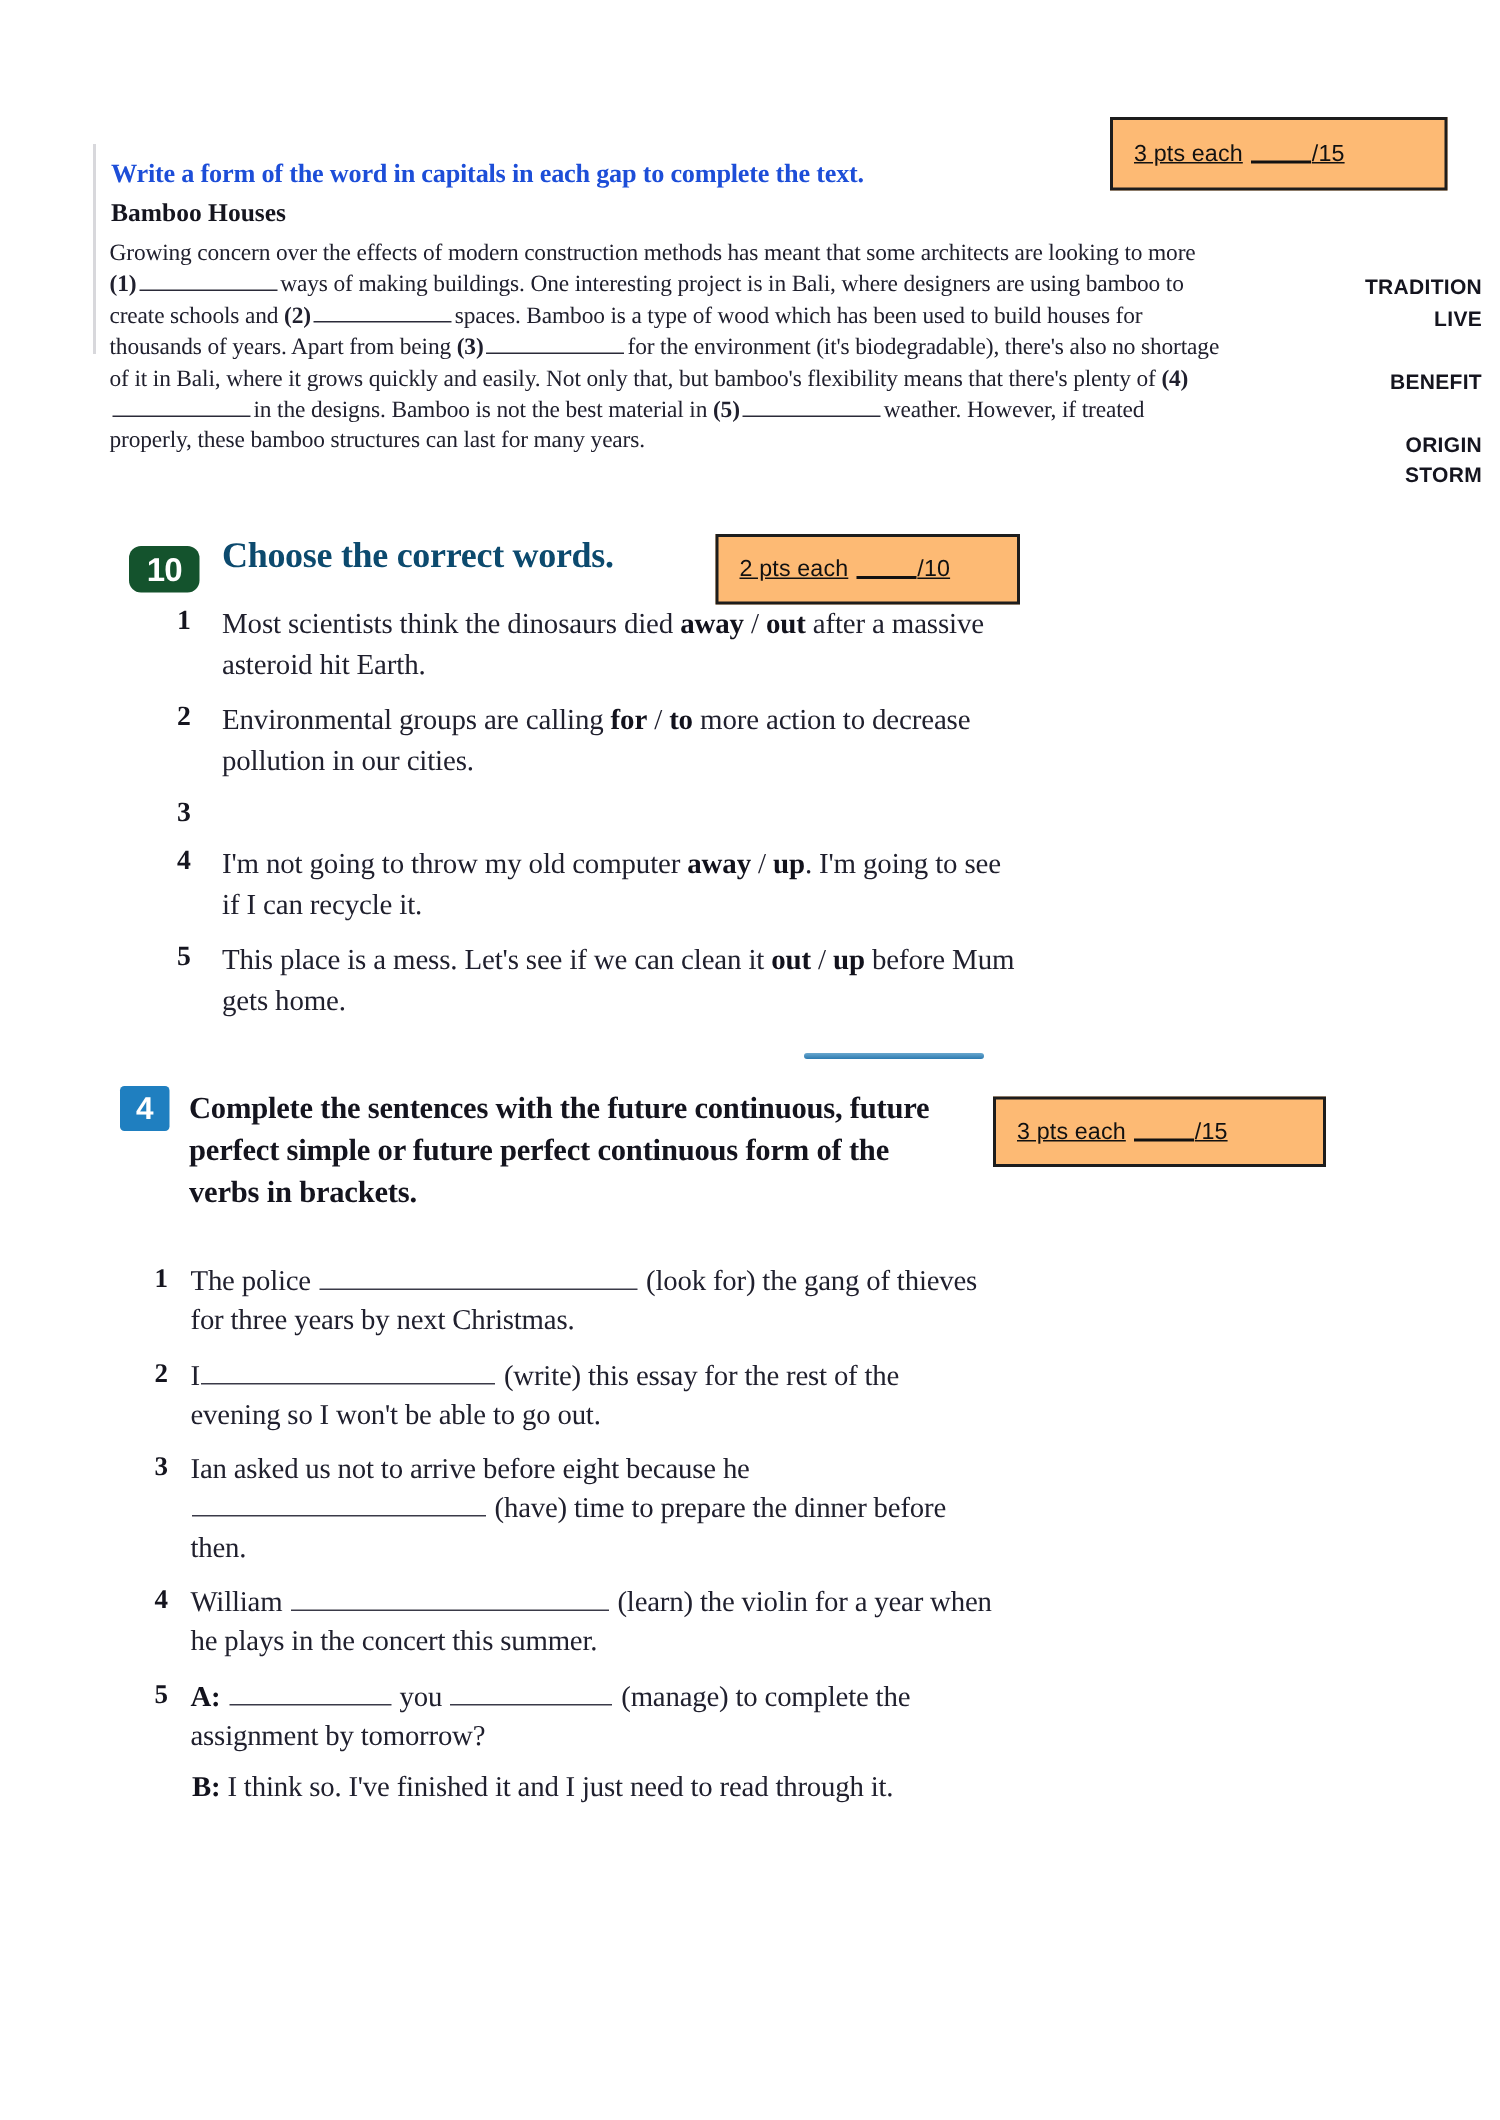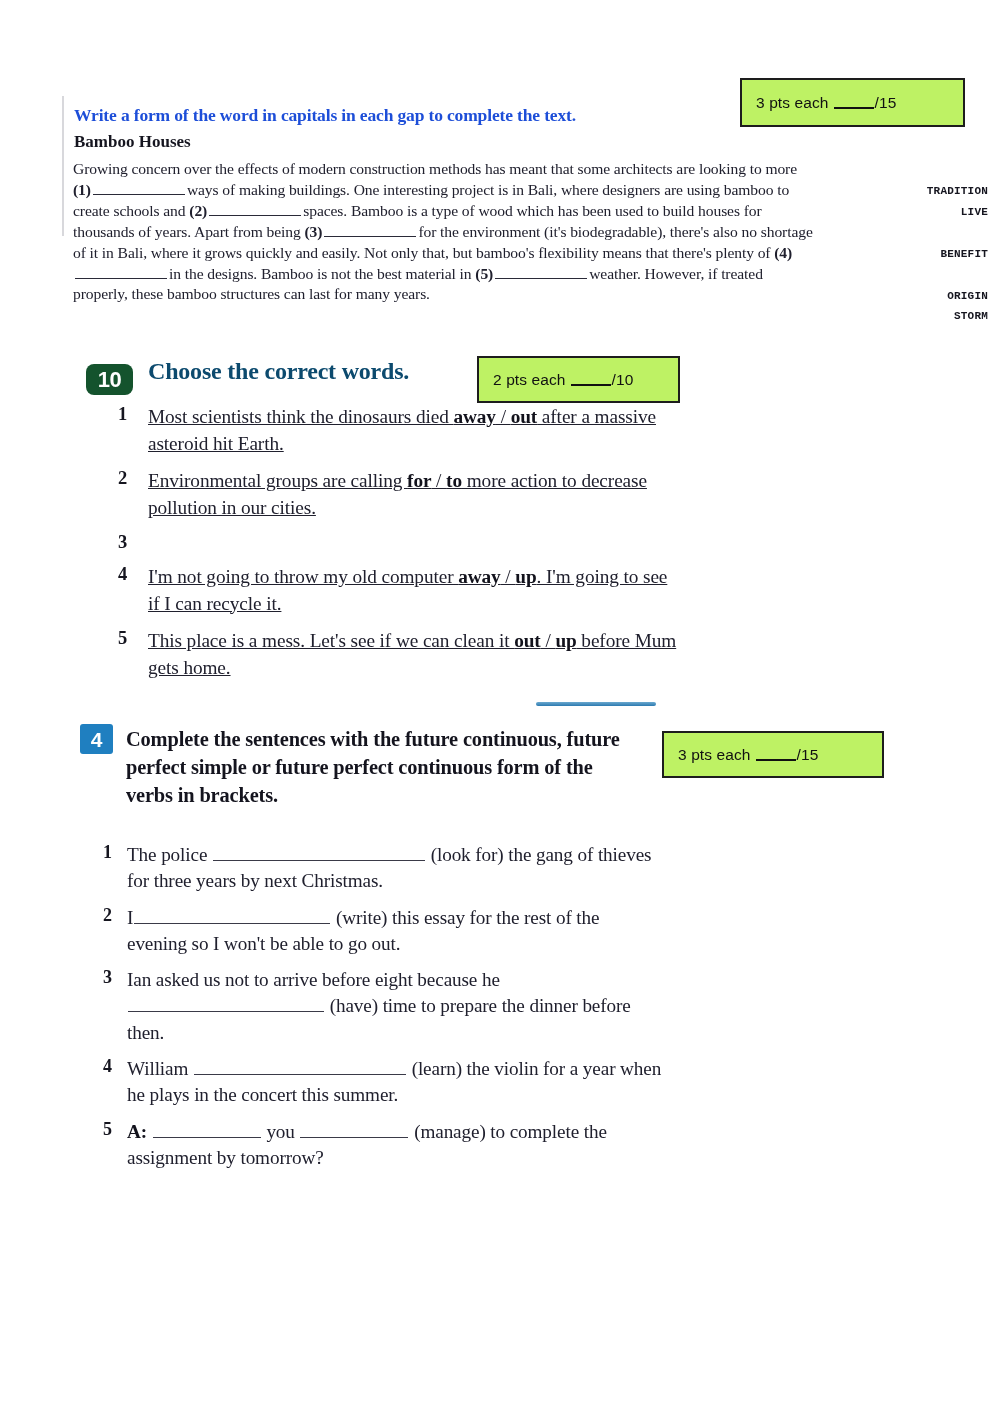--- a/index.html
+++ b/index.html
@@ -25,29 +25,30 @@
     left: 62px;
     top: 96px;
     width: 2px;
     height: 140px;
     background: #d8d8dc;
   }
 
   
   .score-box {
     border: 2px solid #1d1d1d;
-    background: #bef264;
+    background: #fdba74;
     font-family: "Liberation Sans", sans-serif;
     font-size: 15.5px;
     color: #111111;
     display: flex;
     align-items: center;
     padding-left: 14px;
     box-sizing: border-box;
     letter-spacing: 0.1px;
+    text-decoration: underline;
   }
   .score-box .blank {
     display: inline-block;
     border-bottom: 2px solid #111111;
     width: 40px;
     margin: 0 1px 0 5px;
     height: 11px;
   }
   #score-box-1 { left: 740px; top: 78px;  width: 225px; height: 49px; }
   #score-box-2 { left: 477px; top: 356px; width: 203px; height: 47px; }
@@ -90,23 +91,23 @@
     width: 92px;
     height: 0.72em;
     margin: 0 2px;
     vertical-align: baseline;
   }
   #wf-cues {
     left: 820px;
     top: 181px;
     width: 168px;
     text-align: right;
-    font-family: Liberation Mono, monospace;
-    font-weight: bold;
-    font-size: 11px;
+    font-family: Liberation Sans, sans-serif;
+    font-weight: bold;
+    font-size: 14px;
     line-height: 20.9px;
     color: #15151f;
     letter-spacing: 0.2px;
   }
   #wf-cues .cue { display: block; }
   #wf-cues .cue.spacer-2 { margin-top: 20.9px; }
 
   
   .ex-badge {
     display: flex;
@@ -160,21 +161,20 @@
     flex: 0 0 30px;
     text-align: left;
     color: #15151f;
   }
   #ex10-list .txt {
     font-family: "Liberation Serif", serif;
     font-size: 19.3px;
     line-height: 26.5px;
     color: #20202e;
     letter-spacing: -0.1px;
-    text-decoration: underline;
   }
   #ex10-list .txt b { font-weight: bold; color: #12121c; }
 
   
   #blue-rule {
     left: 536px;
     top: 702px;
     width: 120px;
     height: 4px;
     background: linear-gradient(#6aa8cf, #2c7ab0);
@@ -331,16 +331,16 @@
     <span class="txt"><span>Ian asked us not to arrive before eight because he </span><span class="ansline w-mid"></span> <span>(have)</span><span> time to prepare the dinner before then.</span></span>
   </div>
 
   <div class="q">
     <span class="num">4</span>
     <span class="txt"><span>William </span><span class="ansline w-long"></span> <span>(learn)</span><span> the violin for a year when he plays in the concert this summer.</span></span>
   </div>
 
   <div class="q">
     <span class="num">5</span>
-    <span class="txt"><b>A:</b><span> </span><span class="ansline w-short"></span><span> you </span><span class="ansline w-short"></span> <span>(manage)</span><span> to complete the assignment by tomorrow?</span></span>
+    <span class="txt"><b>A:</b><span> </span><span class="ansline w-short"></span><span> you </span><span class="ansline w-short"></span> <span>(manage)</span><span> to complete the assignment by tomorrow?</span><span class="dialog-b"><b>B:</b><span> I think so. I've finished it and I just need to read through it.</span></span></span>
   </div>
 
 </div>
 
 </body></html>

